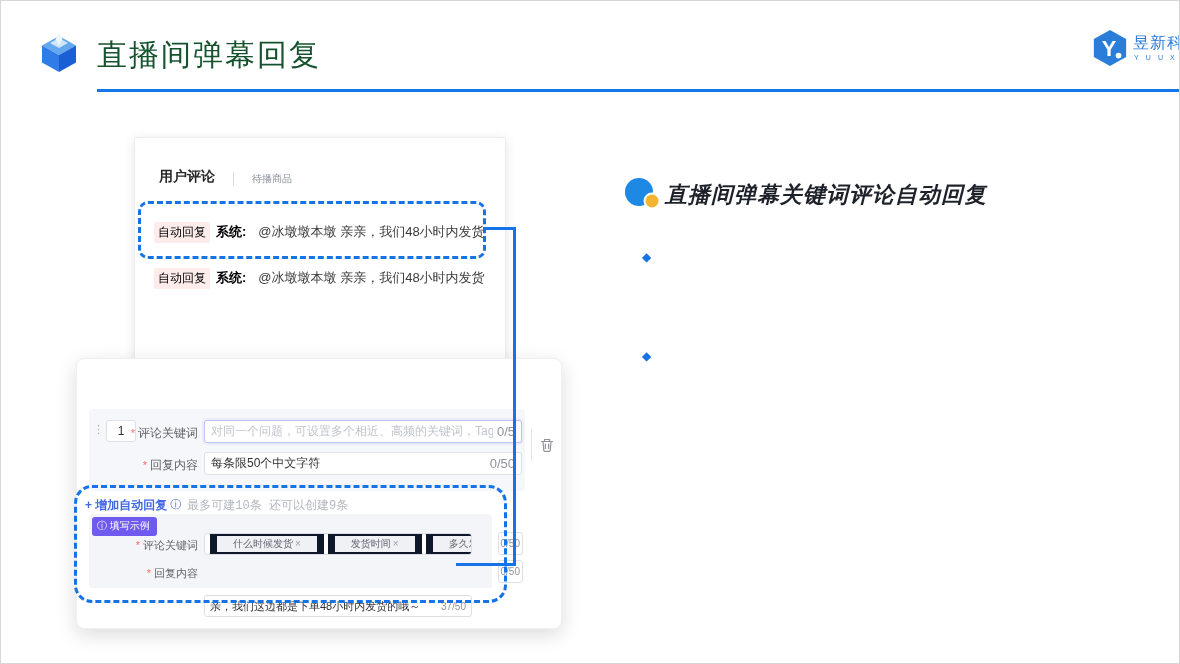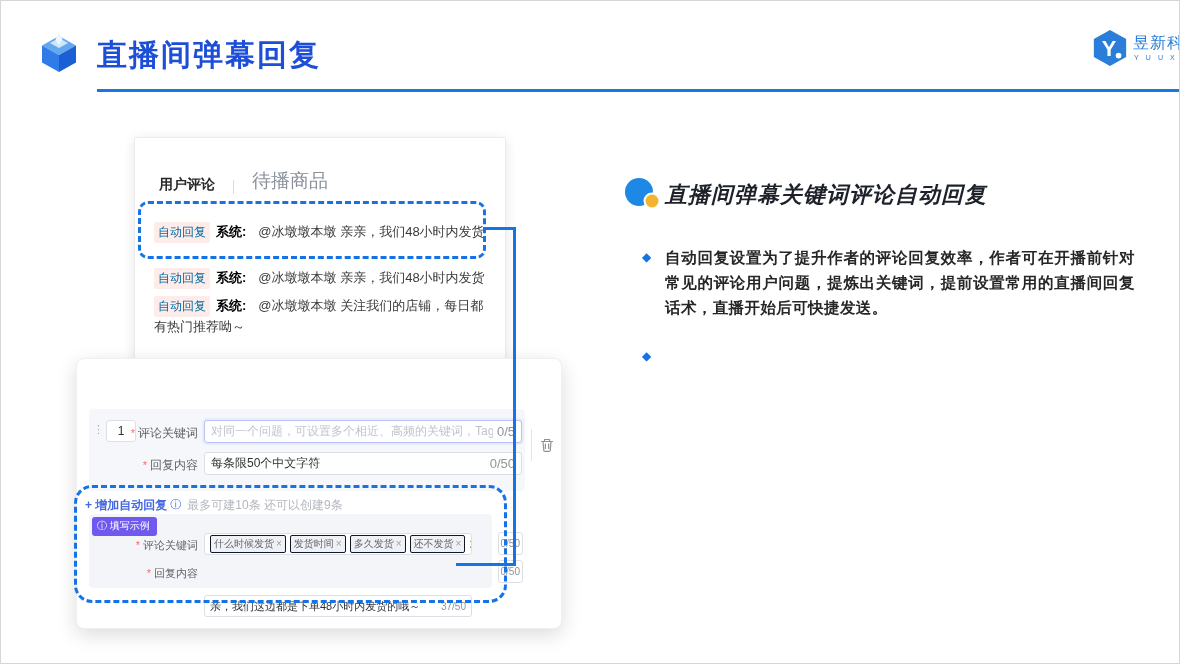--- a/index.html
+++ b/index.html
@@ -6,48 +6,48 @@
   html,body { background:#fff; }
   body { font-family:"Liberation Sans","DejaVu Sans",sans-serif; }
   .page {
     position:relative; width:1180px; height:664px; background:#fff;
     border:1px solid #d6d6d6; overflow:hidden;
   }
 
   
   .cube-icon { position:absolute; left:36px; top:30px; width:44px; height:44px; }
   .page-title {
-    position:absolute; left:96px; top:34px; font-size:30px; font-weight:700;
-    color:#1d4ed8; letter-spacing:2px;
+    position:absolute; left:96px; top:34px; font-size:30px; font-weight:400;
+    color:#14532d; letter-spacing:2px;
   }
   .title-underline {
     position:absolute; left:96px; top:88px; width:1083px; height:3px; background:#1677e8;
   }
   .logo { position:absolute; left:1090px; top:26px; width:86px; height:46px; }
   .logo-hex { position:absolute; left:0; top:2px; width:38px; height:38px; }
   .logo-name { position:absolute; left:42px; top:6px; font-size:16px; color:#2a7dd8; letter-spacing:1px; white-space:nowrap; }
   .logo-domain { position:absolute; left:43px; top:27px; font-size:7px; color:#2a7dd8; letter-spacing:2.6px; white-space:nowrap; }
 
   
   .chat-card {
     position:absolute; left:133px; top:136px; width:372px; height:229px;
     background:#fff; border:1px solid #ececec; border-radius:2px;
     box-shadow:0 2px 12px rgba(0,0,0,.10); z-index:1;
   }
   .tabs { position:absolute; left:24px; top:30px; display:flex; align-items:flex-end; }
   .tab-active { font-size:14px; font-weight:700; color:#262626; }
   .tab-divider { width:1px; height:14px; background:#d8dce2; margin:0 18px; }
-  .tab-inactive { font-size:19px; color:#8a919c; }
+  .tab-inactive { font-size:10px; color:#8a919c; }
   .msg-highlight-box {
     position:absolute; left:3px; top:63px; width:348px; height:58px;
     border:3px dashed #1673e6; border-radius:10px; z-index:3;
   }
   .msg { position:absolute; left:19px; font-size:13px; color:#3a3a3a; line-height:19px; width:336px; }
   .msg-badge {
-    display:inline-block; background:#fdecea; color:#0369a1; font-size:12px;
+    display:inline-block; background:#fdecea; color:#000000; font-size:12px;
     padding:1px 4px; border-radius:2px; margin-right:6px;
   }
   .msg-sender { color:#000000; margin-right:12px;font-weight:bold; }
   .msg1 { top:84px; }
   .msg2 { top:130px; }
   .msg3 { top:158px; }
 
   
   .modal {
     position:absolute; left:75px; top:357px; width:486px; height:271px;
@@ -81,43 +81,43 @@
   .inp-2 { top:43px; }
   .f-placeholder { flex:1; color:#c0c4cc; overflow:hidden; white-space:nowrap; }
   .f-value { flex:1; color:#303133; overflow:hidden; white-space:nowrap; }
   .f-counter { color:#909399; font-size:13px; margin-left:4px; flex:none; }
   .row-divider { position:absolute; left:454px; top:70px; width:1px; height:32px; background:#e4e4e4; }
   .trash-btn { position:absolute; left:461px; top:77px; width:18px; height:18px; cursor:pointer; }
 
   .add-row { position:absolute; left:8px; top:138px; display:flex; align-items:flex-start; font-size:12px; white-space:nowrap; }
   .add-btn { color:#4468e0; font-weight:700; cursor:pointer; }
   .add-info { color:#4468e0; font-size:11px; margin:0 6px 0 3px; }
-  .add-hint { color:#b4b7bf; }
+  .add-hint { color:#b4b7bf;font-family:Liberation Mono, monospace; }
 
   .example-panel {
     position:absolute; left:12px; top:155px; width:403px; height:74px;
     background:#f4f5f9; border-radius:4px;
   }
   .example-badge {
     position:absolute; left:3px; top:3px; background:#6f5af0; color:#fff;
     font-size:10px; padding:2px 7px 3px 5px; border-radius:3px; white-space:nowrap;
   }
   .ex-label { position:absolute; width:84px; text-align:right; font-size:11px; color:#606266; white-space:nowrap; }
   .ex-lbl-1 { left:25px; top:24px; }
   .ex-lbl-2 { left:25px; top:52px; }
   .ex-input {
     position:absolute; left:115px; width:268px; height:22px; background:#fff;
     border:1px solid #dcdfe6; border-radius:3px; display:flex; align-items:center;
     padding:0 5px; overflow:hidden; white-space:nowrap;
   }
   .ex-inp-1 { top:19px; gap:4px; }
   .ex-inp-2 { top:47px;margin-top:34px; }
   .chip {
-    background:#eff1f5; border:1px solid #0f172a; border-radius:2px; color:#62666e;
-    font-size:10px; padding:1px 3px; white-space:nowrap; flex:none;
+    background:#eff1f5; border:7px solid #0f172a; border-radius:2px; color:#62666e;
+    font-size:10px; padding:1px 16px; white-space:nowrap; flex:none;
   }
   .chip .x { color:#9aa0aa; margin-left:2px; }
   .ex-val { font-size:11px; color:#303133; flex:1; overflow:hidden; white-space:nowrap; }
   .ex-counter { font-size:10px; color:#909399; margin-left:auto; flex:none; }
 
   .frag {
     position:absolute; width:25px; height:23px; background:#fff; border:1px solid #dcdfe6;
     border-radius:3px; font-size:10px; color:#909399; display:flex; align-items:center;
     justify-content:flex-end; padding-right:2px; overflow:hidden;
   }
@@ -181,23 +181,20 @@
     </div>
 
     <div class="msg-highlight-box"></div>
 
     <div class="msg msg1">
       <span class="msg-badge">自动回复</span><span class="msg-sender">系统:</span><span>@冰墩墩本墩 亲亲，我们48小时内发货</span>
     </div>
     <div class="msg msg2">
       <span class="msg-badge">自动回复</span><span class="msg-sender">系统:</span><span>@冰墩墩本墩 亲亲，我们48小时内发货</span>
     </div>
-    <div class="msg msg3">
-      <span class="msg-badge">自动回复</span><span class="msg-sender">系统:</span><span>@冰墩墩本墩 关注我们的店铺，每日都有热门推荐呦～</span>
-    </div>
   </section>
 
   <section class="modal">
 
     <div class="row-panel">
       <span class="drag-handle">⋮⋮</span>
       <span class="index-box">1</span>
 
       <span class="form-label lbl-1"><span class="req">*</span><span>评论关键词</span></span>
       <div class="f-input inp-1">
@@ -252,17 +249,16 @@
   <div class="conn conn-h2"></div>
 
   <svg class="feature-icon" viewBox="0 0 44 36">
     <circle cx="17" cy="16" r="14" fill="#1e88e5"></circle>
     <circle cx="30" cy="25" r="8.5" fill="#ffffff"></circle>
     <circle cx="30" cy="25" r="6.5" fill="#f2b431"></circle>
   </svg>
   <h2 class="feature-heading">直播间弹幕关键词评论自动回复</h2>
 
   <span class="bullet-diamond bd-1">◆</span>
-  <p class="bullet-text bt-1">自动回复设置为了提升作者的评论回复效率，作者可在开播前针对常见的评论用户问题，提炼出关键词，提前设置常用的直播间回复话术，直播开始后可快捷发送。</p>
 
   <span class="bullet-diamond bd-2">◆</span>
 
 </div>
 
 </body></html>

